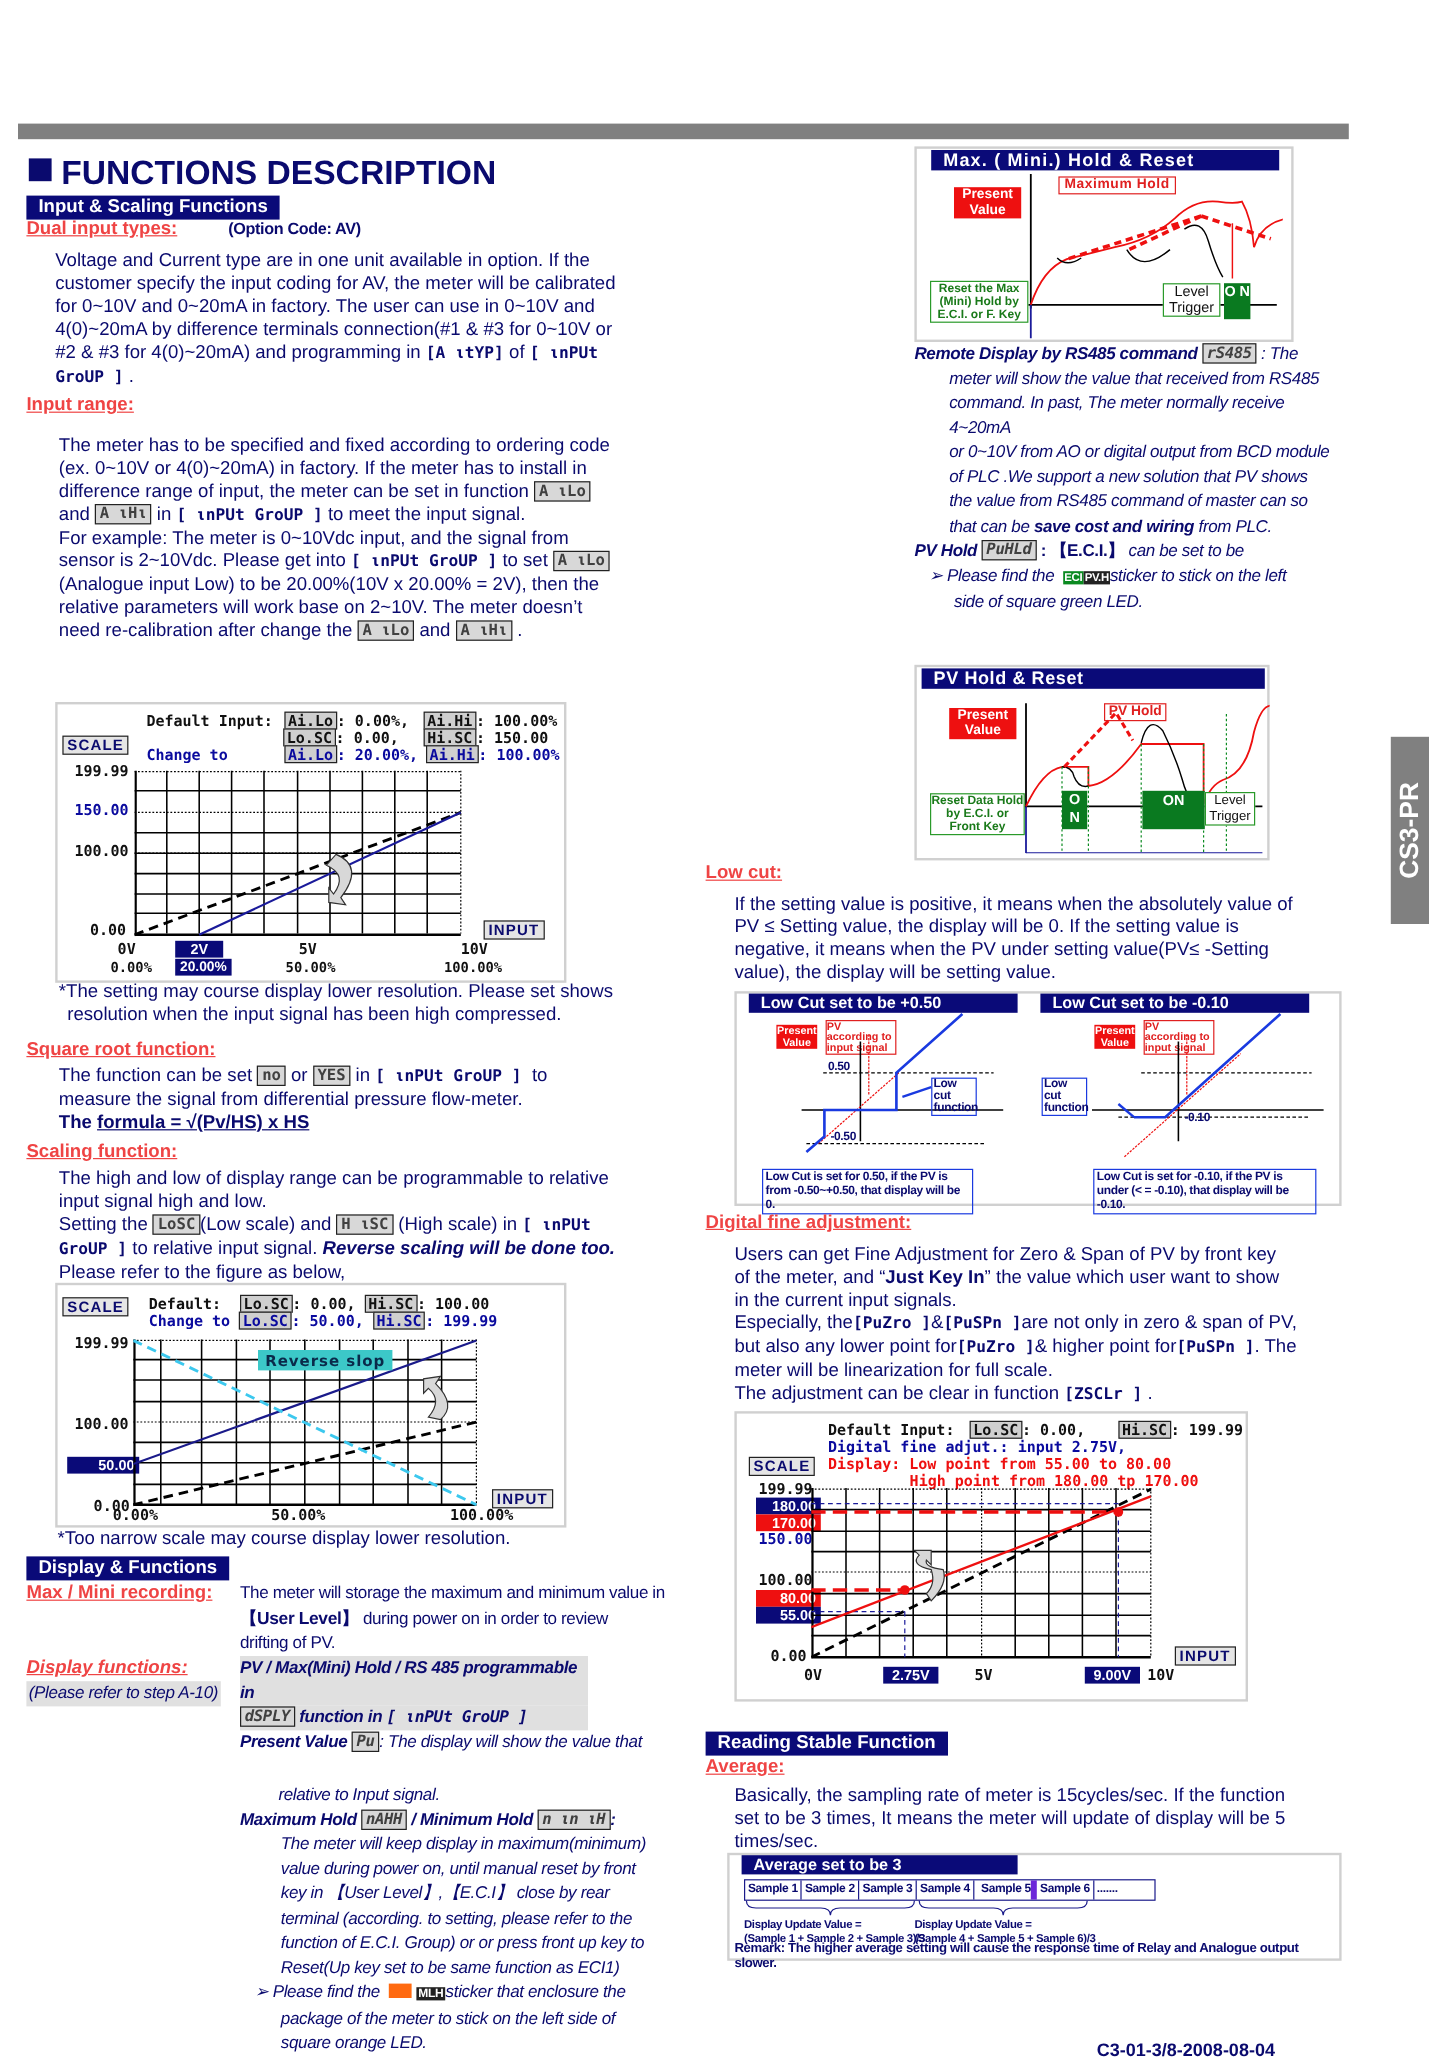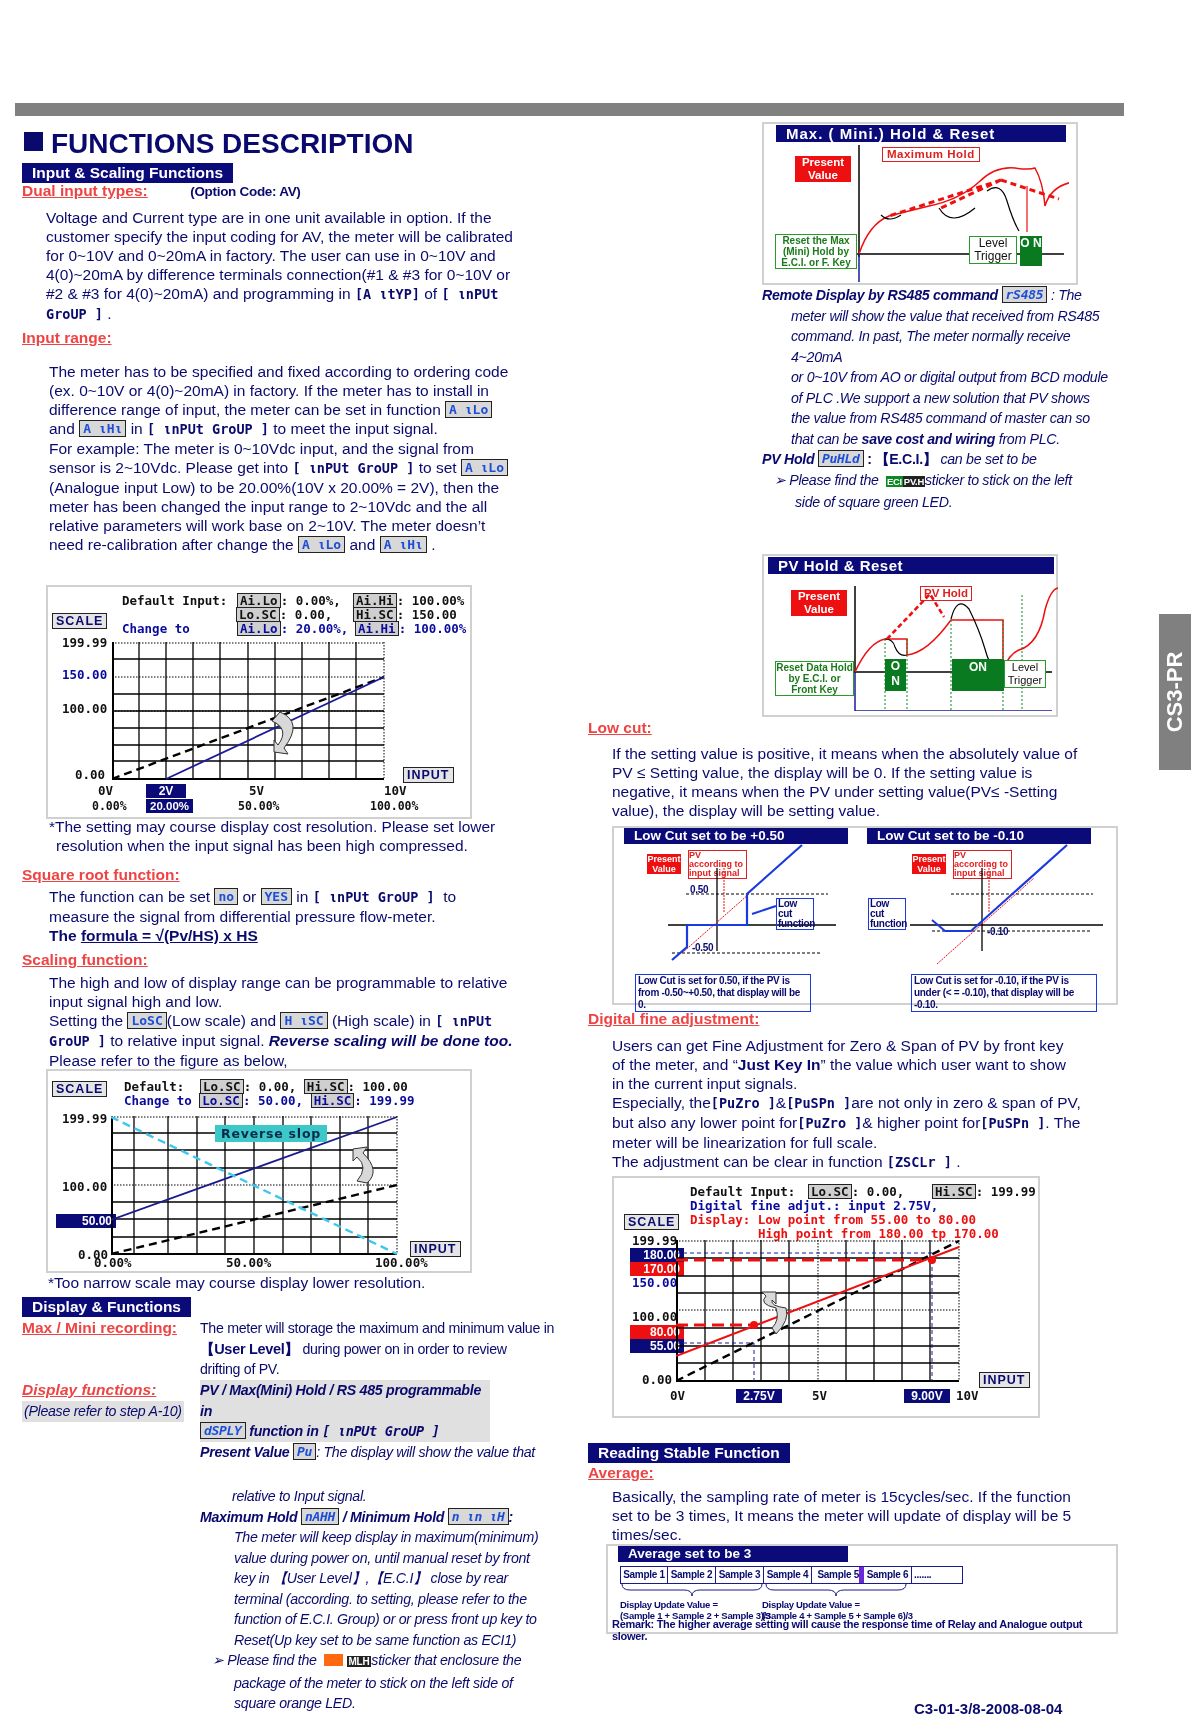--- a/index.html
+++ b/index.html
@@ -7,21 +7,21 @@
   .abs{position:absolute;}
   .topbar{left:15px;top:103px;width:1109px;height:13px;background:#808080;}
   .sidetab{left:1159px;top:614px;width:32px;height:156px;background:#808080;}
   .sidetab span{position:absolute;left:50%;top:50%;transform:translate(-50%,-50%) rotate(-90deg);color:#fff;font-weight:bold;font-size:22px;white-space:nowrap;}
   .title{left:24px;top:128px;font-size:28px;font-weight:bold;color:#0a0a6e;}
   .title .sq{display:inline-block;width:19px;height:19px;background:#0a0a6e;margin-right:8px;vertical-align:2px;}
   .secbar{background:#0a0a78;color:#fff;font-weight:bold;font-size:15.5px;padding:0 10px;line-height:20px;height:20px;}
   .hd{font-weight:bold;font-size:15.5px;text-decoration:underline;color:#ef4444;}
   .p{font-size:15.5px;line-height:19px;color:#0a0a6e;}
   .it{font-style:italic;font-size:14.2px;line-height:20.5px;color:#0a0a6e;letter-spacing:-0.3px;}
-  .code{display:inline-block;border:1.5px solid #222;background:#d8d8d8;font-family:"DejaVu Sans Mono",monospace;font-weight:bold;font-size:13px;line-height:15px;padding:0 3px;color:#1d4ed8;vertical-align:1px;}
+  .code{display:inline-block;border:1.5px solid #222;background:#d8d8d8;font-family:"DejaVu Sans Mono",monospace;font-weight:bold;font-size:13px;line-height:15px;padding:0 3px;color:#404040;vertical-align:1px;}
   .grp{font-family:"DejaVu Sans Mono",monospace;font-weight:bold;font-size:13.5px;color:#0a0a6e;}
   .box{border:2px solid #d0d0d0;background:#fff;}
   .lbl{font-family:"DejaVu Sans Mono",monospace;font-weight:bold;font-size:12.5px;color:#111;}
   .sbox{display:inline-block;border:1.5px solid #222;background:#e5e5e5;padding:0 3px;font-weight:bold;font-size:12.5px;line-height:14px;}
   .nbox{display:inline-block;background:#0a0a78;color:#fff;padding:0 4px;font-weight:bold;font-size:12px;line-height:14px;}
   .rbox{display:inline-block;background:#ee1010;color:#fff;padding:0 4px;font-weight:bold;font-size:12px;line-height:14px;}
   .tag{display:inline-block;border:1.5px solid #222;background:#cfcfcf;padding:0 2px;font-size:12.5px;line-height:13px;}
   .pvlabel{background:#ee1010;color:#fff;font-weight:bold;font-size:11.5px;text-align:center;line-height:13px;}
   .greenlbl{border:1.5px solid #2a9a2a;color:#1a7a1a;font-weight:bold;font-size:10px;text-align:center;line-height:11px;background:#fff;}
   .onbox{background:#0a7a20;color:#fff;font-weight:bold;font-size:12px;text-align:center;}
@@ -55,21 +55,20 @@
 
 <div class="abs hd" style="left:22px;top:329px;">Input range:</div>
 <div class="abs p" style="left:49px;top:362px;width:520px;">
   <div>The meter has to be specified and fixed according to ordering code</div>
   <div>(ex. 0~10V or 4(0)~20mA) in factory. If the meter has to install in</div>
   <div><span>difference range of input, the meter can be set in function</span> <span class="code">A ιLo</span></div>
   <div><span>and</span> <span class="code">A ιHι</span> <span>in</span> <span class="grp">[ ιnPUt GroUP ]</span> <span>to meet the input signal.</span></div>
   <div>For example: The meter is 0~10Vdc input, and the signal from</div>
   <div><span>sensor is 2~10Vdc. Please get into</span> <span class="grp">[ ιnPUt GroUP ]</span> <span>to set</span> <span class="code">A ιLo</span></div>
   <div>(Analogue input Low) to be 20.00%(10V x 20.00% = 2V), then the</div>
-  <div>meter has been changed the input range to 2~10Vdc and the all</div>
   <div>relative parameters will work base on 2~10V. The meter doesn’t</div>
   <div><span>need re-calibration after change the</span> <span class="code">A ιLo</span> <span>and</span> <span class="code">A ιHι</span> <span>.</span></div>
 </div>
 
 <div class="abs box" style="left:46px;top:585px;width:422px;height:230px;">
   <div class="abs lbl" style="left:74px;top:6px;">Default Input:</div>
   <div class="abs lbl" style="left:189px;top:6px;"><span class="tag">Ai.Lo</span><span>: 0.00%,</span></div>
   <div class="abs lbl" style="left:305px;top:6px;"><span class="tag">Ai.Hi</span><span>: 100.00%</span></div>
   <div class="abs lbl" style="left:188px;top:20px;"><span class="tag">Lo.SC</span><span>: 0.00,</span></div>
   <div class="abs lbl" style="left:305px;top:20px;"><span class="tag">Hi.SC</span><span>: 150.00</span></div>
@@ -116,21 +115,21 @@
   <div class="abs nbox" style="left:98px;top:197px;width:32px;text-align:center;">2V</div>
   <div class="abs lbl" style="left:201px;top:196px;">5V</div>
   <div class="abs lbl" style="left:336px;top:196px;">10V</div>
   <div class="abs lbl" style="left:44px;top:212px;font-size:11.5px;">0.00%</div>
   <div class="abs nbox" style="left:98px;top:212px;font-size:11.5px;">20.00%</div>
   <div class="abs lbl" style="left:190px;top:212px;font-size:11.5px;">50.00%</div>
   <div class="abs lbl" style="left:322px;top:212px;font-size:11.5px;">100.00%</div>
 </div>
 
 <div class="abs p" style="left:49px;top:817px;">
-  <div>*The setting may course display cost resolution. Please set lower</div>
+  <div>*The setting may course display lower resolution. Please set shows</div>
   <div style="padding-left:7px;">resolution when the input signal has been high compressed.</div>
 </div>
 
 <div class="abs hd" style="left:22px;top:866px;">Square root function:</div>
 <div class="abs p" style="left:49px;top:887px;">
   <div><span>The function can be set</span> <span class="code">no</span> <span>or</span> <span class="code">YES</span> <span>in</span> <span class="grp">[ ιnPUt GroUP ]</span> &nbsp;<span>to</span></div>
   <div>measure the signal from differential pressure flow-meter.</div>
   <div style="font-weight:bold;"><span>The</span> <span style="text-decoration:underline;">formula = √(Pv/HS) x HS</span></div>
 </div>
 

